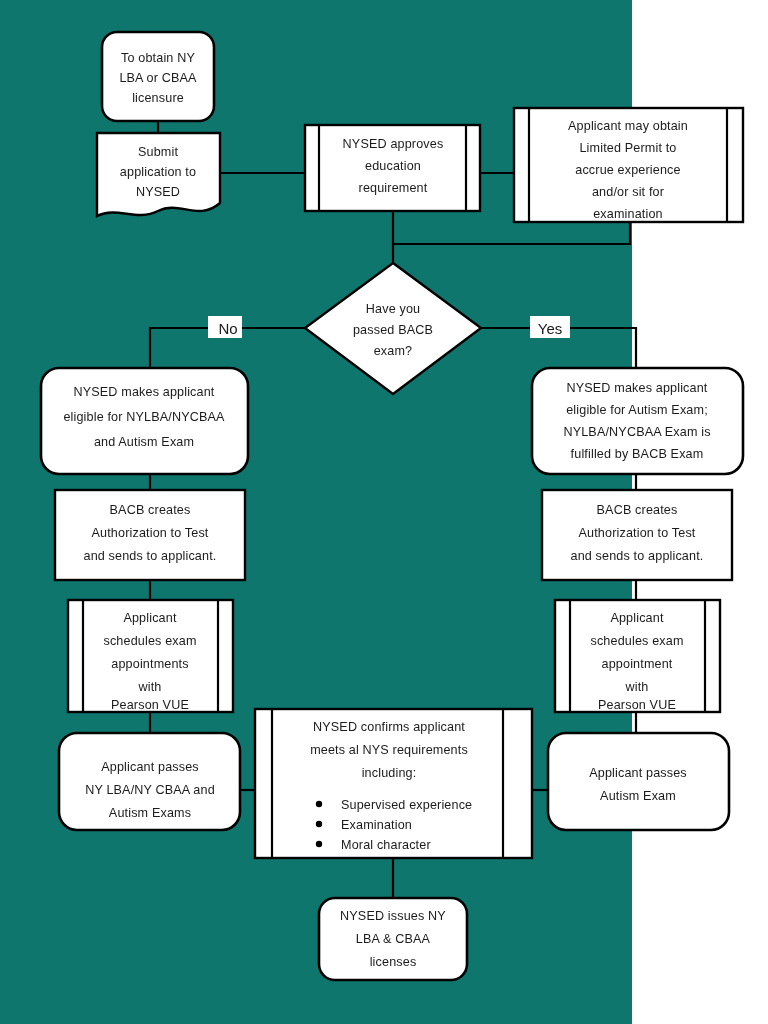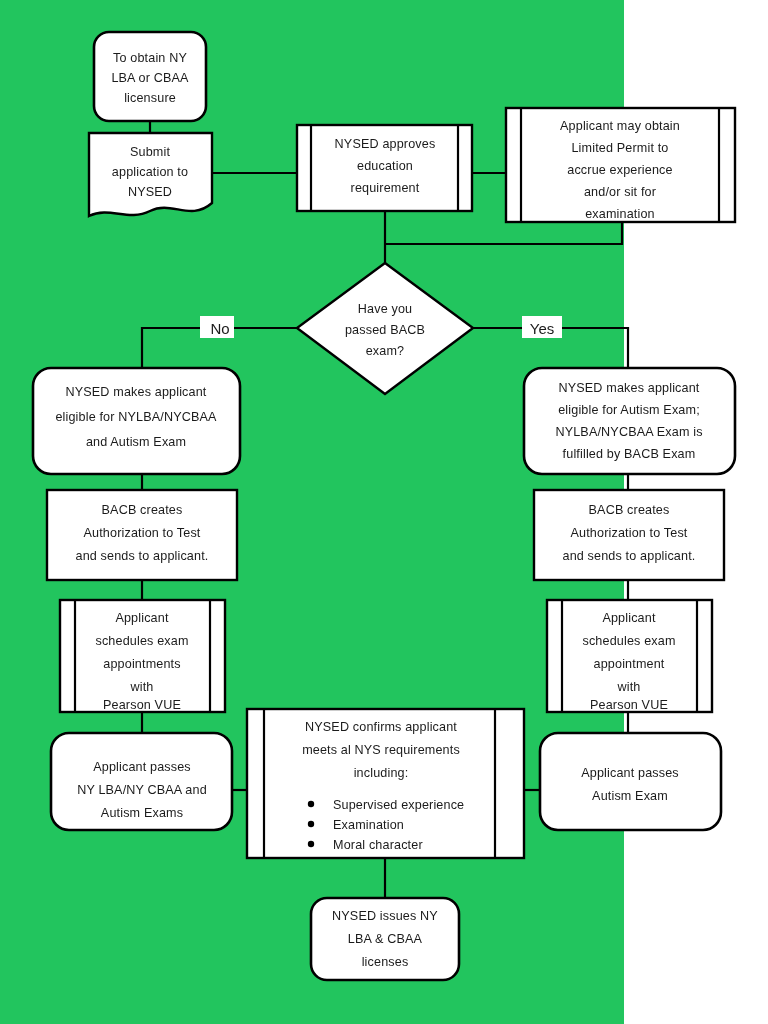--- a/index.html
+++ b/index.html
@@ -11,21 +11,22 @@
   body {
     width: 768px;
     height: 1024px;
     overflow: hidden;
     font-family: "Liberation Sans", sans-serif;
   }
   #flowchart-root {
     position: relative;
     width: 624px;
     height: 1024px;
-    background: #22c55e;
+    background: #0f766e;
+    padding-left: 8px;
   }
   svg#flow-svg {
     display: block;
     width: 768px;
     height: 1024px;
   }
   .shape-outline {
     fill: #ffffff;
     stroke: #000000;
     stroke-width: 2.4;

